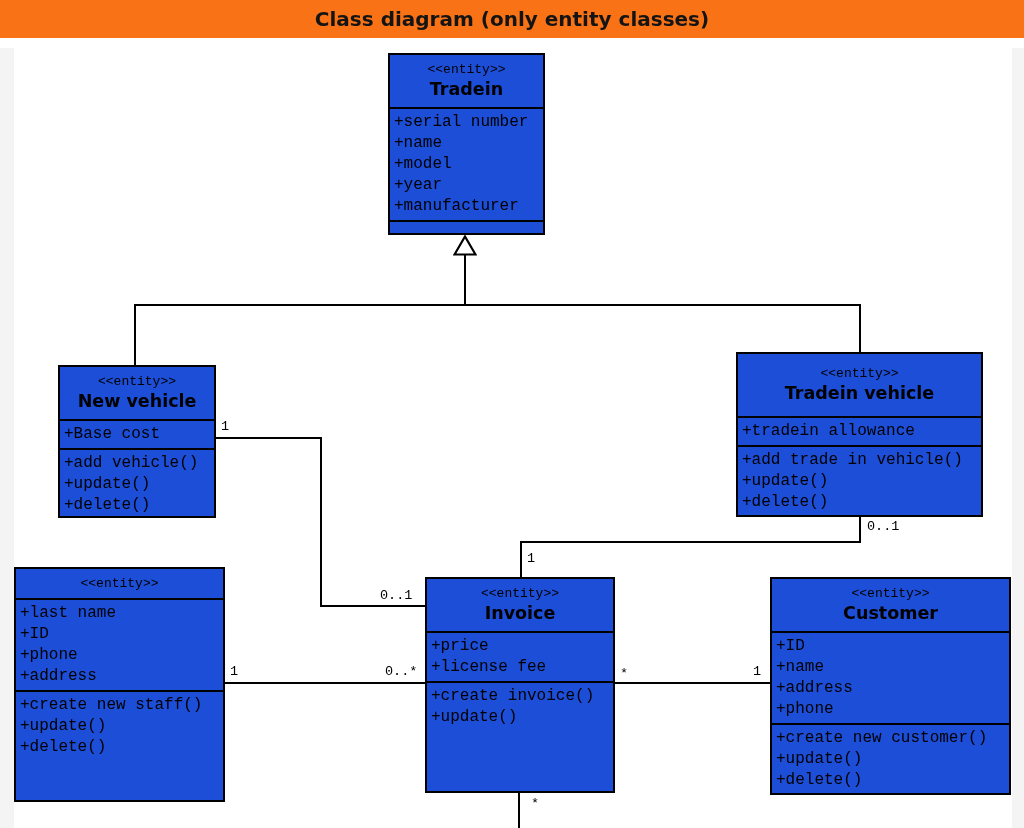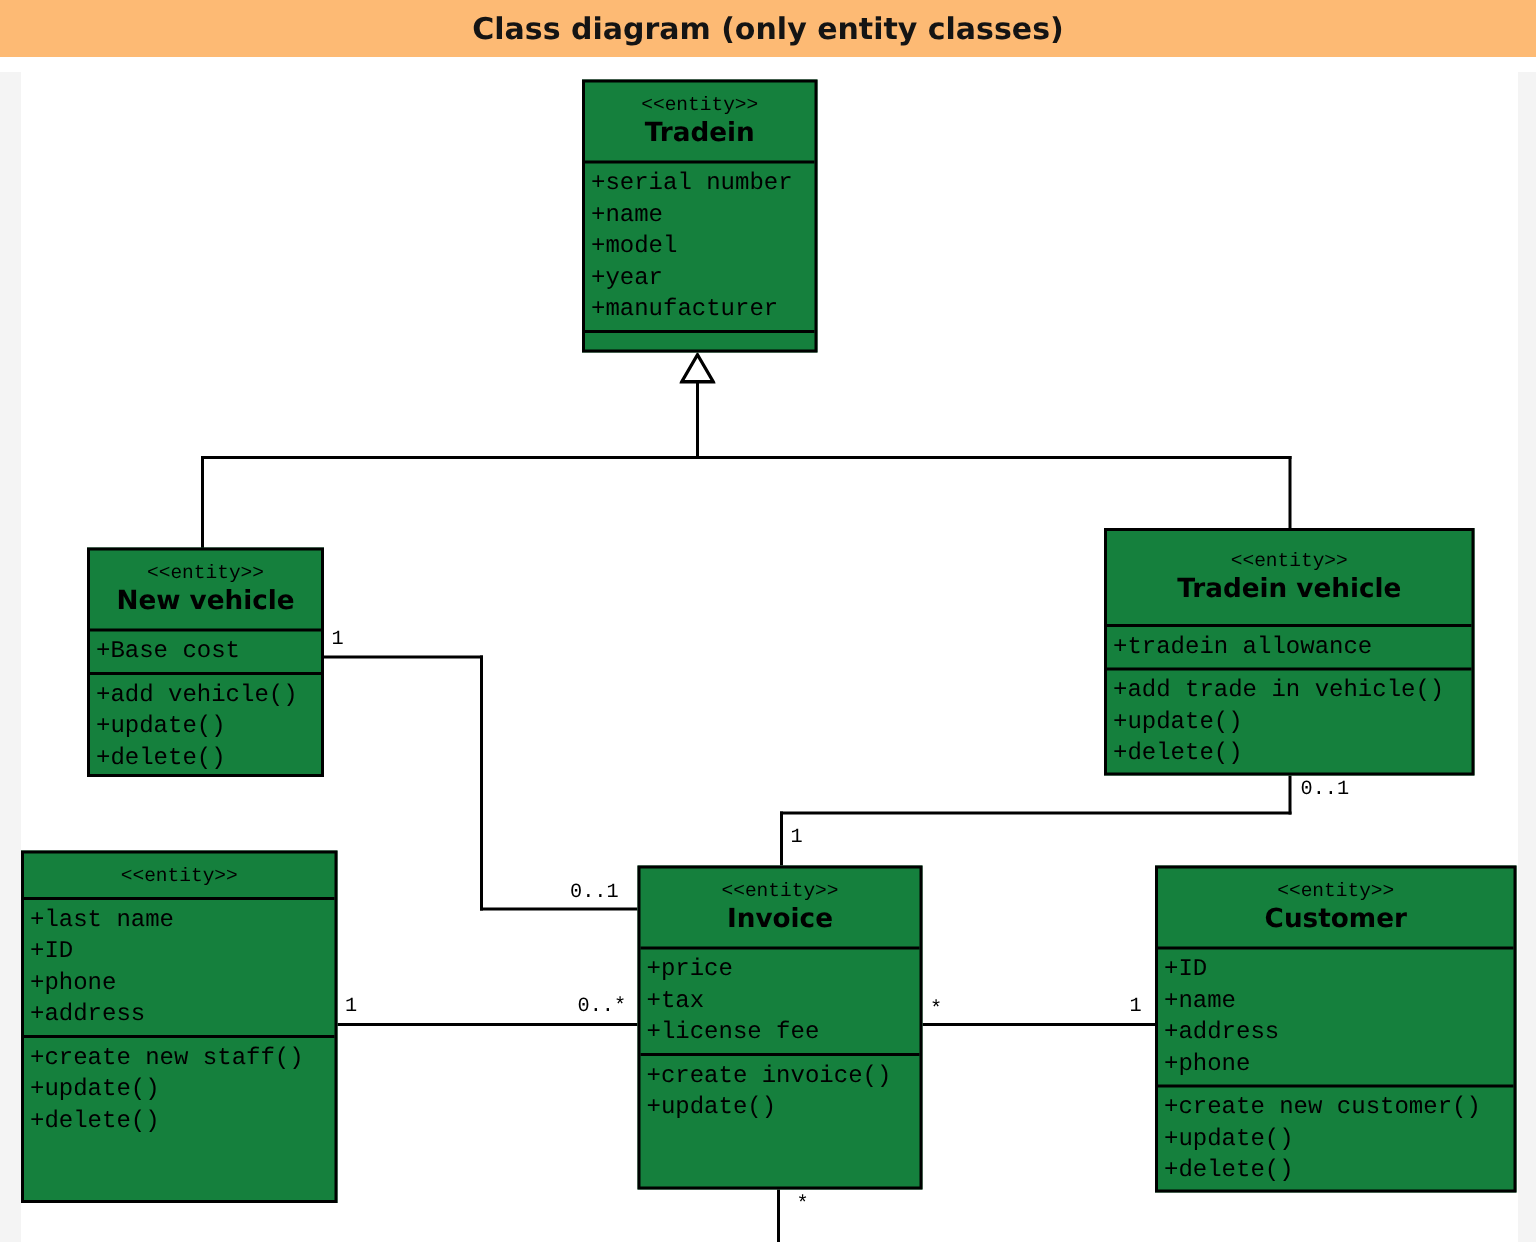--- a/index.html
+++ b/index.html
@@ -3,36 +3,36 @@
 <meta charset="utf-8">
 <style>
   html,body { margin:0; padding:0; }
   body {
     width:1024px; height:828px; position:relative; overflow:hidden;
     background:#ffffff; color:#000;
     font-family:"Liberation Mono","DejaVu Sans Mono",monospace;
   }
   .titlebar {
     position:absolute; left:0; top:0; width:1024px; height:38px;
-    background:#fdba74; display:flex; align-items:center; justify-content:center;
+    background:#f97316; display:flex; align-items:center; justify-content:center;
   }
   .titlebar .title {
     font-family:"DejaVu Sans","Liberation Sans",sans-serif;
     font-weight:bold; font-size:20px; color:#141414;
   }
   .side-strip { position:absolute; top:48px; height:780px; background:#f4f4f4; }
   .side-strip.left  { left:0; width:14px; }
   .side-strip.right { left:1012px; width:12px; }
   .canvas { position:absolute; left:14px; top:48px; width:998px; height:780px; background:#ffffff; }
 
   .edge { position:absolute; background:#000; }
   .tri { position:absolute; width:24px; height:21px; }
 
   .uml-class {
-    position:absolute; background:#15803d; border:2px solid #000;
+    position:absolute; background:#1d4ed8; border:2px solid #000;
     box-sizing:border-box; display:flex; flex-direction:column;
   }
   .uml-head { text-align:center; padding:7px 4px 6px; }
   .uml-head.tall { padding:12px 4px 11px; }
   .stereo { font-size:13px; line-height:16px; white-space:nowrap; }
   .cname {
     font-family:"DejaVu Sans","Liberation Sans",sans-serif;
     font-weight:bold; font-size:17.5px; line-height:23px; white-space:nowrap;
   }
   .uml-attrs, .uml-ops { border-top:2px solid #000; padding:3px 4px; overflow:hidden; }
@@ -145,21 +145,20 @@
       </div>
   </div>
 
   <div class="uml-class" style="left:411px;top:529px;width:190px;height:216px;">
     <div class="uml-head">
       <div class="stereo">&lt;&lt;entity&gt;&gt;</div>
       <div class="cname">Invoice</div>
     </div>
     <div class="uml-attrs">
         <div class="member-row">+price</div>
-        <div class="member-row">+tax</div>
         <div class="member-row">+license fee</div>
       </div>
     <div class="uml-ops">
         <div class="member-row">+create invoice()</div>
         <div class="member-row">+update()</div>
       </div>
   </div>
 
   <div class="uml-class" style="left:756px;top:529px;width:241px;height:218px;">
     <div class="uml-head">

